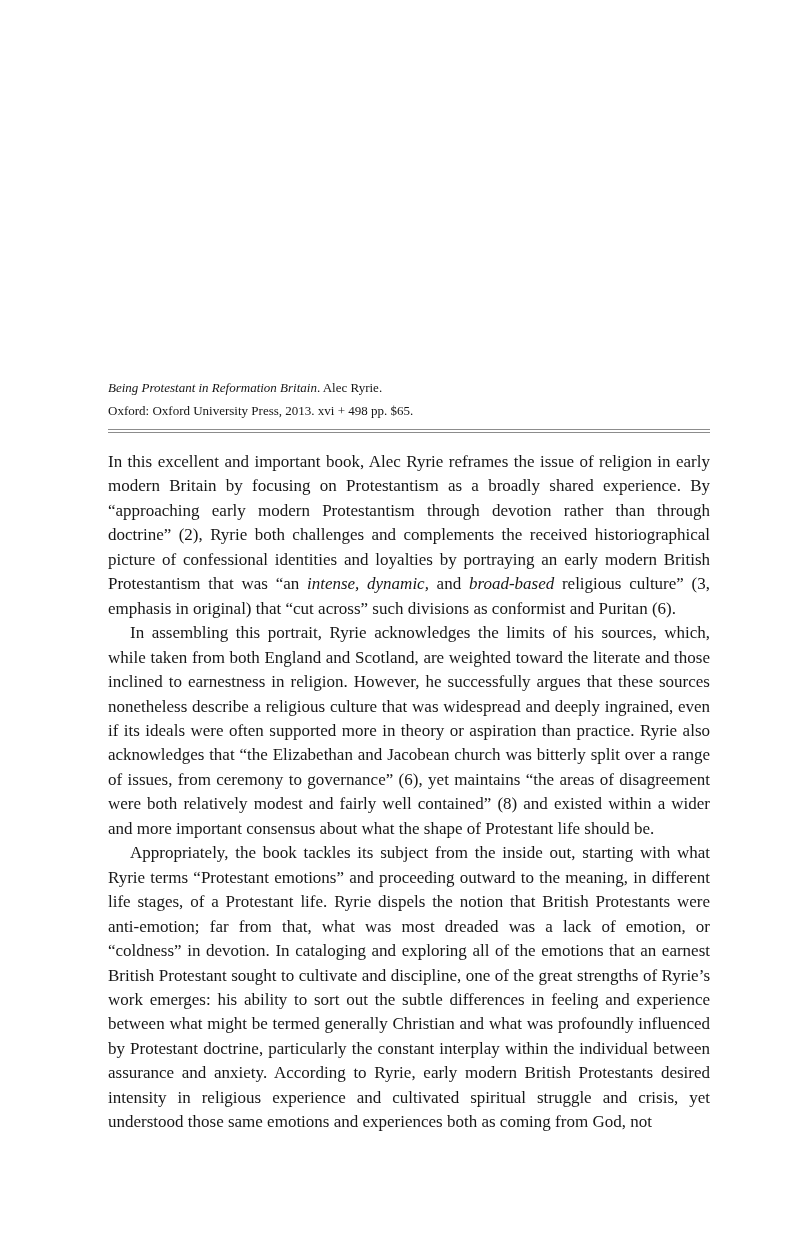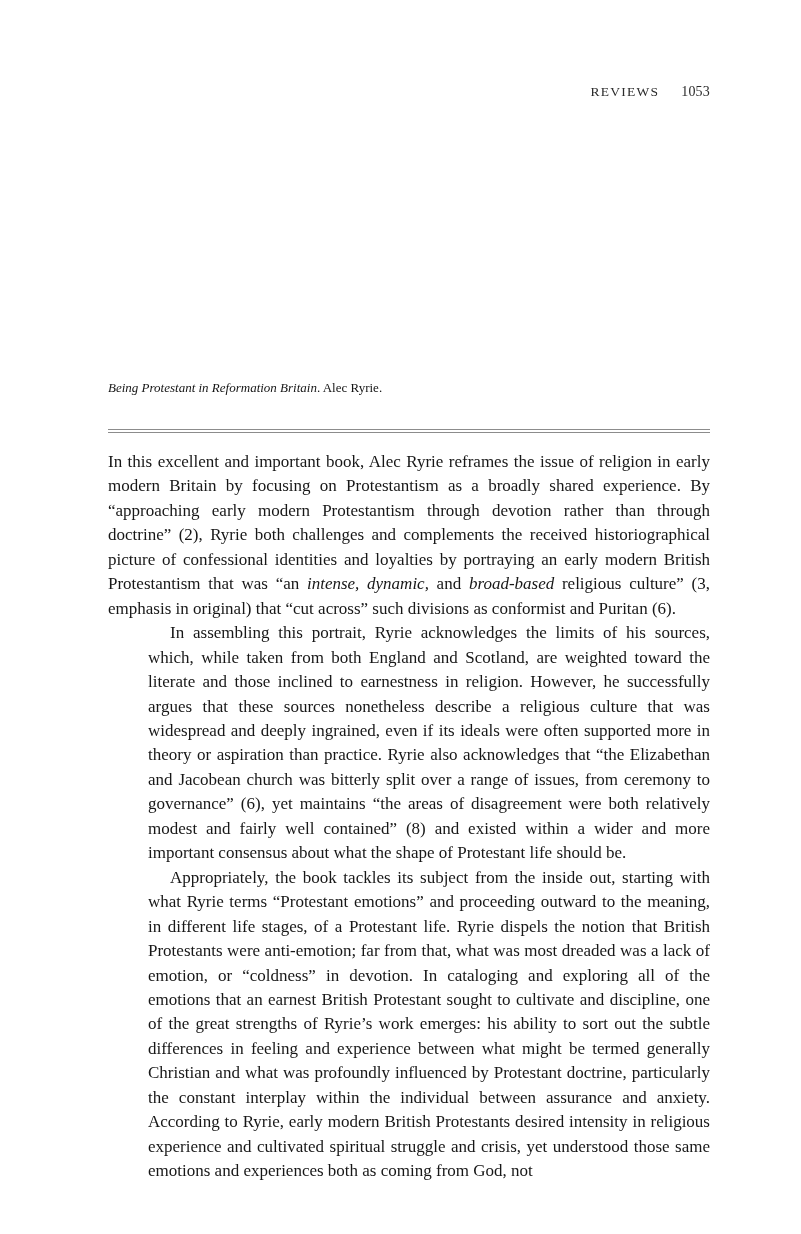--- a/index.html
+++ b/index.html
@@ -79,40 +79,37 @@
     text-align: justify;
     text-justify: inter-word;
     color: #171717;
     hyphens: manual;
   }
   .body-text p {
     margin: 0;
   }
   .body-text p.indent {
     text-indent: 22px;
-    margin-left: 40px;
   }
   .body-text em {
     font-style: italic;
   }
   .last-line-open {
     
   }
 </style>
 </head>
 <body>
 
 <div class="page">
 
-  <div class="running-head">
-    <span class="rh-label">REVIEWS</span><span class="rh-page">1053</span>
-  </div>
 
   <div class="citation">
     <div class="cite-line"><span class="book-title">Being Protestant in Reformation Britain</span><span>. Alec Ryrie.</span></div>
+    <div class="cite-line">Oxford: Oxford University Press, 2013. xvi + 498 pp. $65.</div>
   </div>
 
   <div class="rule"></div>
 
   <div class="body-text">
     <p><span>In this excellent and important book, Alec Ryrie reframes the issue of religion in early modern Britain by focusing on Protestantism as a broadly shared experience. By “approaching early modern Protestantism through devotion rather than through doctrine” (2), Ryrie both challenges and complements the received historiographical picture of confessional identities and loyalties by portraying an early modern British Protestantism that was “an </span><em>intense,</em><span> </span><em>dynamic,</em><span> and </span><em>broad-based</em><span> religious culture” (3, emphasis in original) that “cut across” such divisions as conformist and Puritan (6).</span></p>
     <p class="indent">In assembling this portrait, Ryrie acknowledges the limits of his sources, which, while taken from both England and Scotland, are weighted toward the literate and those inclined to earnestness in religion. However, he successfully argues that these sources nonetheless describe a religious culture that was widespread and deeply ingrained, even if its ideals were often supported more in theory or aspiration than practice. Ryrie also acknowledges that “the Elizabethan and Jacobean church was bitterly split over a range of issues, from ceremony to governance” (6), yet maintains “the areas of disagreement were both relatively modest and fairly well contained” (8) and existed within a wider and more important consensus about what the shape of Protestant life should be.</p>
     <p class="indent last-line-open">Appropriately, the book tackles its subject from the inside out, starting with what Ryrie terms “Protestant emotions” and proceeding outward to the meaning, in different life stages, of a Protestant life. Ryrie dispels the notion that British Protestants were anti-emotion; far from that, what was most dreaded was a lack of emotion, or “coldness” in devotion. In cataloging and exploring all of the emotions that an earnest British Protestant sought to cultivate and discipline, one of the great strengths of Ryrie’s work emerges: his ability to sort out the subtle differences in feeling and experience between what might be termed generally Christian and what was profoundly influenced by Protestant doctrine, particularly the constant interplay within the individual between assurance and anxiety. According to Ryrie, early modern British Protestants desired intensity in religious experience and cultivated spiritual struggle and crisis, yet understood those same emotions and experiences both as coming from God, not</p>
   </div>
 

